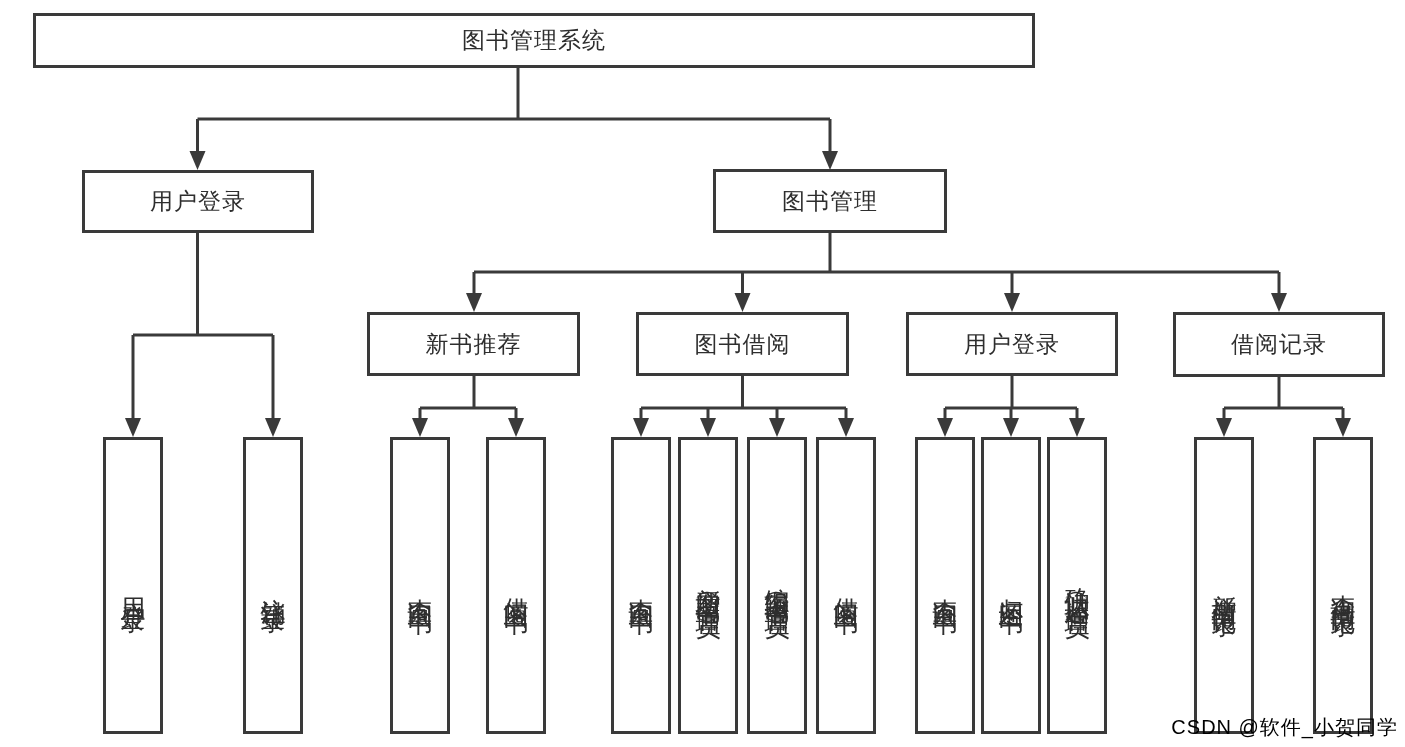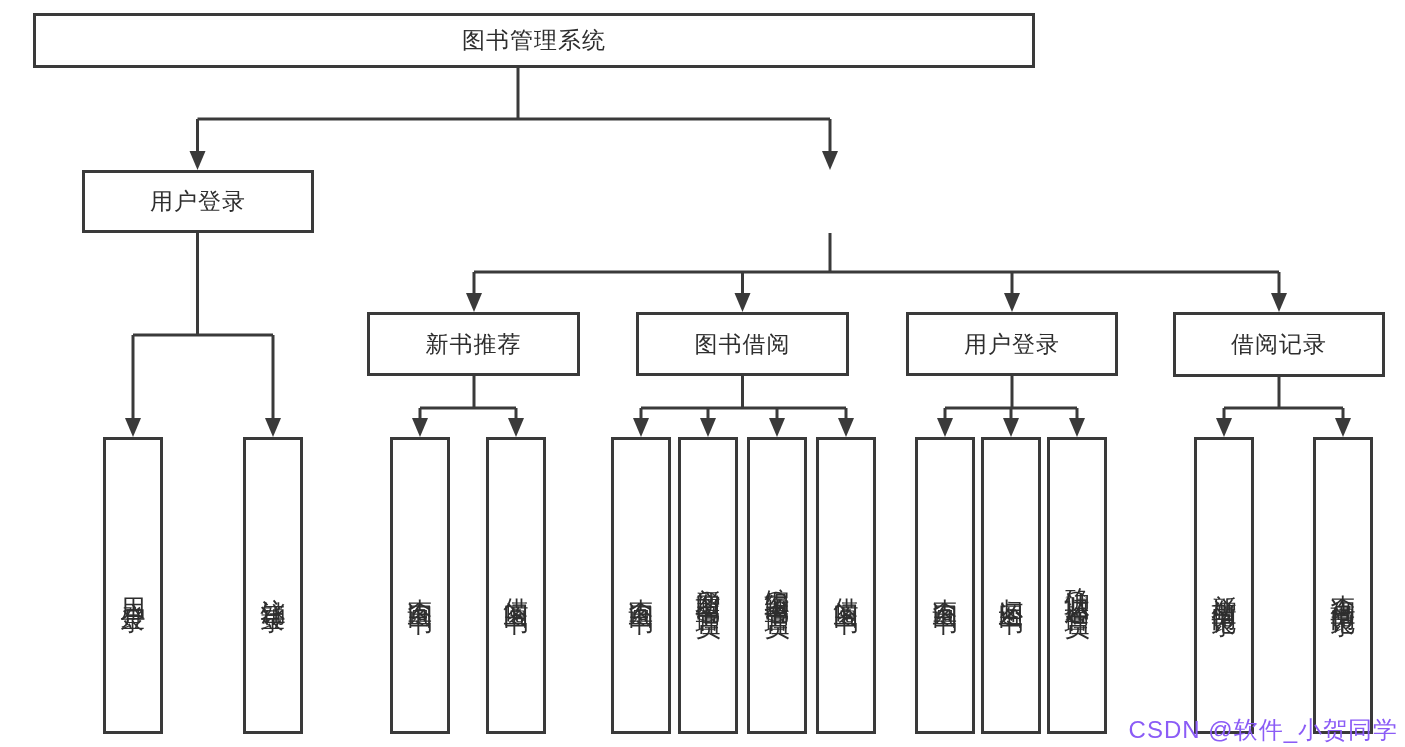--- a/index.html
+++ b/index.html
@@ -46,23 +46,23 @@
     font-size: 25px;
     letter-spacing: 4px;
     line-height: 1;
     color: #2e2e2e;
     white-space: nowrap;
   }
   #watermark {
     position: absolute;
     right: 7px;
     top: 714px;
-    font-size: 24px;
+    font-size: 20px;
     letter-spacing: 1px;
-    color: #8b5cf6;
+    color: #000000;
     z-index: 5;
     text-align: center;
   }
 </style>
 </head>
 <body>
 
 <div id="stage">
 
   <svg id="connector-svg" viewBox="0 0 1405 747" xmlns="http://www.w3.org/2000/svg">
@@ -131,20 +131,23 @@
     </g>
   </svg>
 
   <div class="hbox" style="left:21px; top:13px; width:1002px; height:55px;margin-left:12px;">
     <span>图书管理系统</span>
   </div>
 
   <div class="hbox" style="left:82px; top:170px; width:232px; height:63px;">
     <span>用户登录</span>
   </div>
+  <div class="hbox" style="left:713px; top:169px; width:234px; height:64px;">
+    <span>图书管理</span>
+  </div>
 
   <div class="hbox" style="left:367px; top:312px; width:213px; height:64px;">
     <span>新书推荐</span>
   </div>
   <div class="hbox" style="left:636px; top:312px; width:213px; height:64px;">
     <span>图书借阅</span>
   </div>
   <div class="hbox" style="left:906px; top:312px; width:212px; height:64px;">
     <span>用户登录</span>
   </div>

